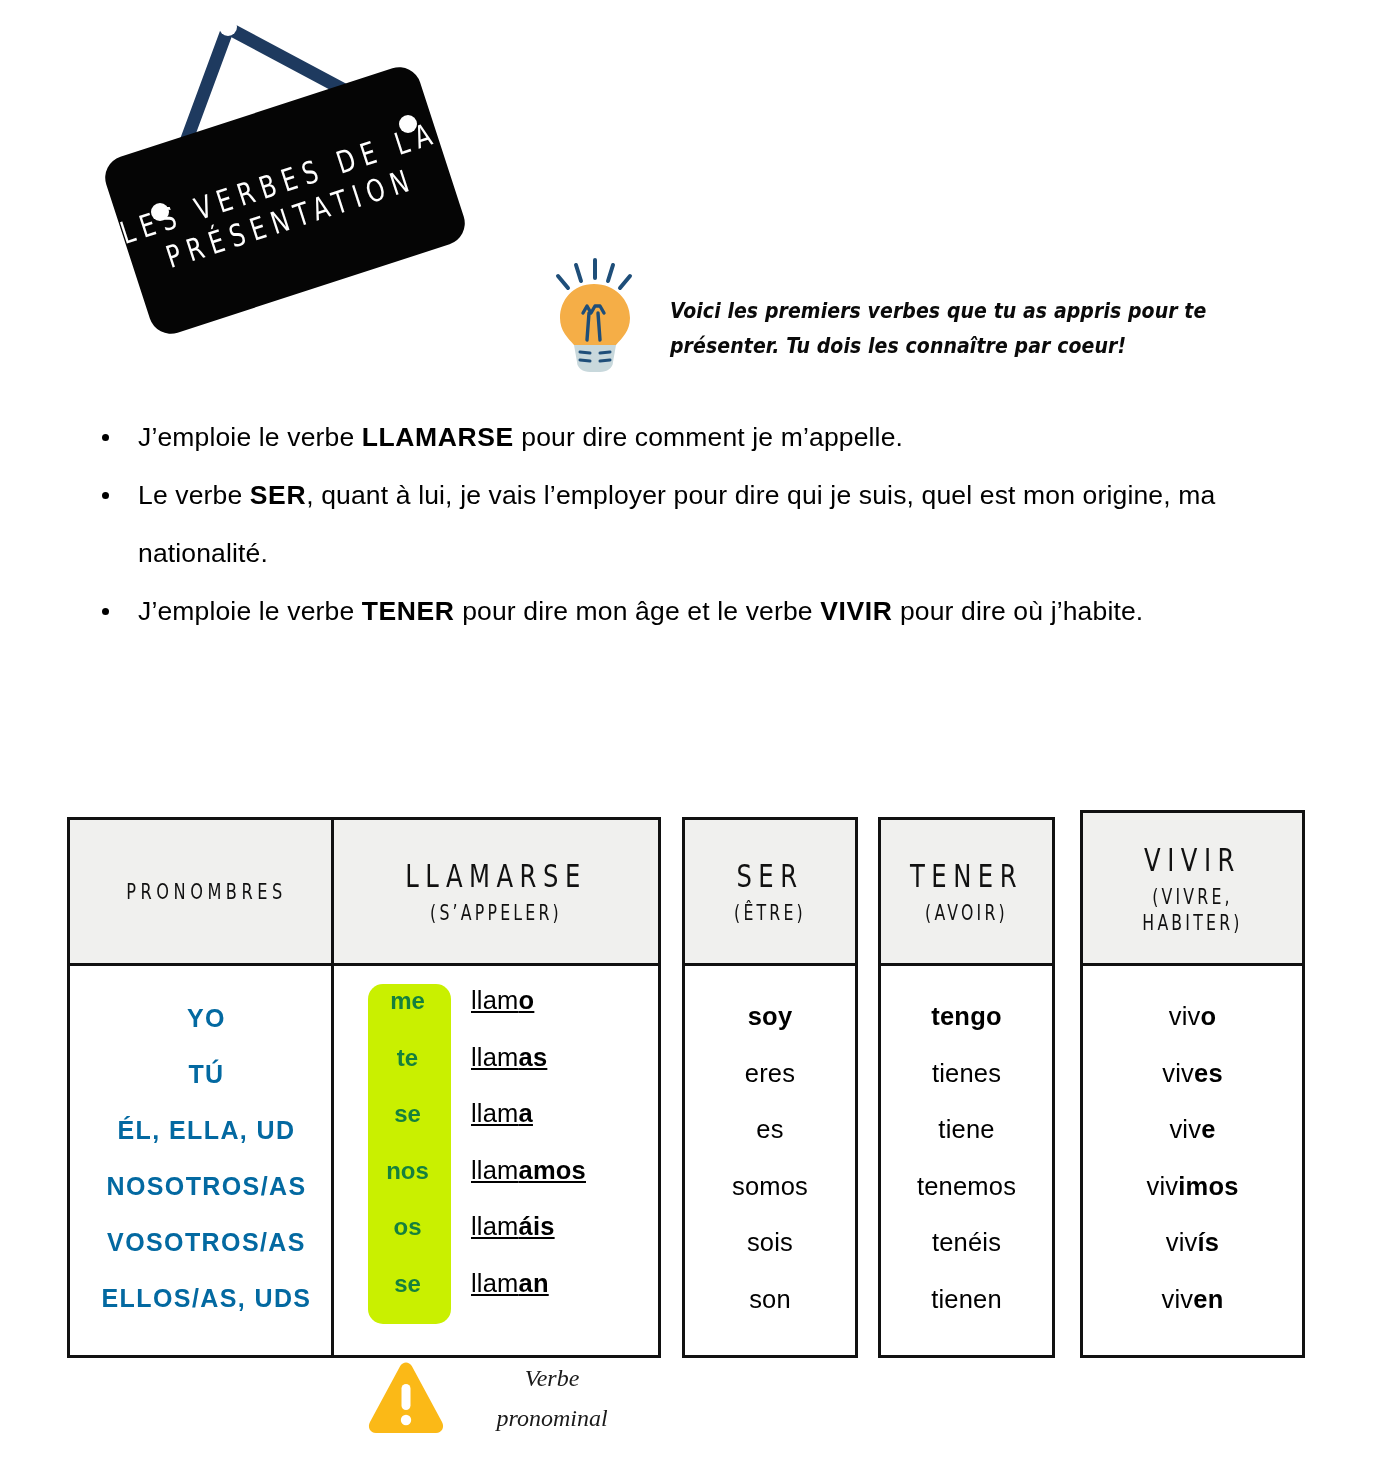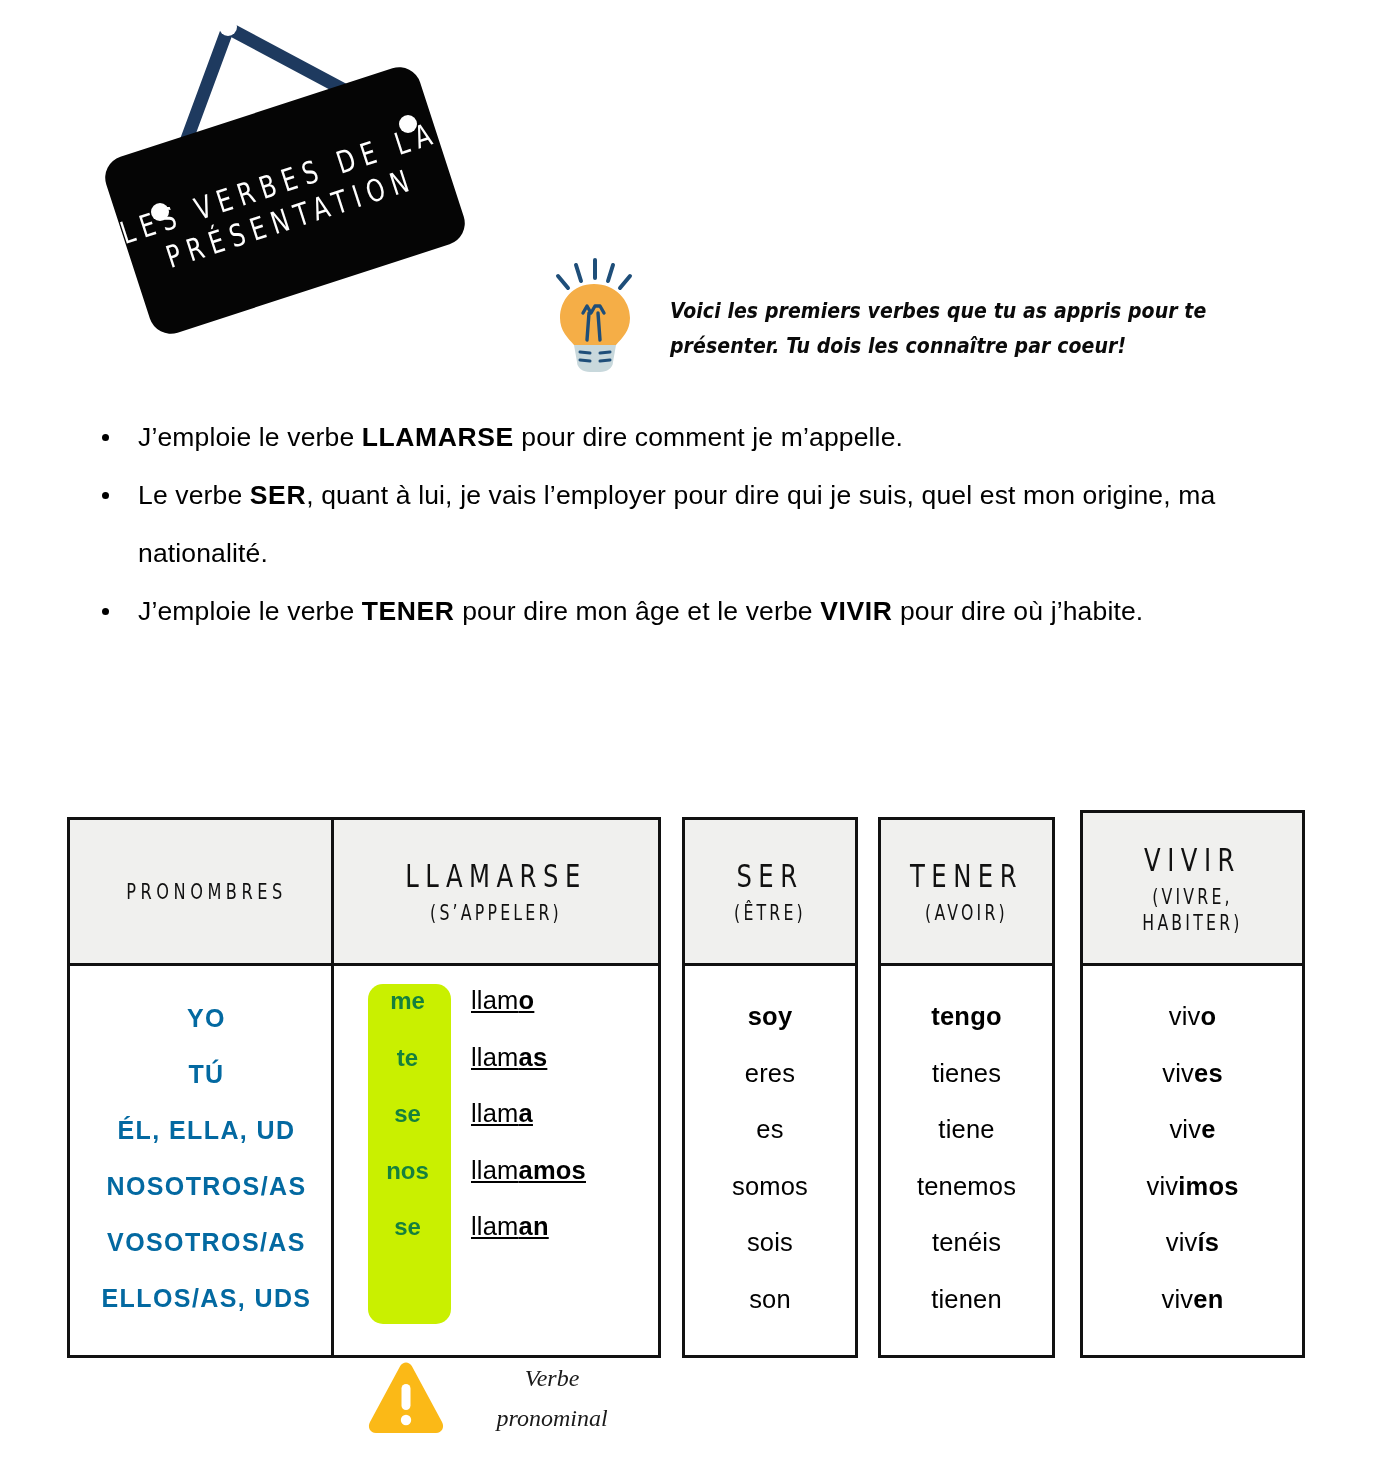--- a/index.html
+++ b/index.html
@@ -374,20 +374,24 @@
         </div>
         <div class="llam-row">
           <span class="llam-refl">se</span>
           <span class="llam-verb"><span>llam</span><b>a</b></span>
         </div>
         <div class="llam-row">
           <span class="llam-refl">nos</span>
           <span class="llam-verb"><span>llam</span><b>amos</b></span>
         </div>
         <div class="llam-row">
+          <span class="llam-refl">os</span>
+          <span class="llam-verb"><span>llam</span><b>áis</b></span>
+        </div>
+        <div class="llam-row">
           <span class="llam-refl">se</span>
           <span class="llam-verb"><span>llam</span><b>an</b></span>
         </div>
       </div>
     </div>
   </div>
 
   <div class="col simple" id="col-ser" style="left:682px; top:817px; width:176px; height:541px;">
     <div class="col-head" style="height:146px;">
       <div class="hd-main">SER</div>

